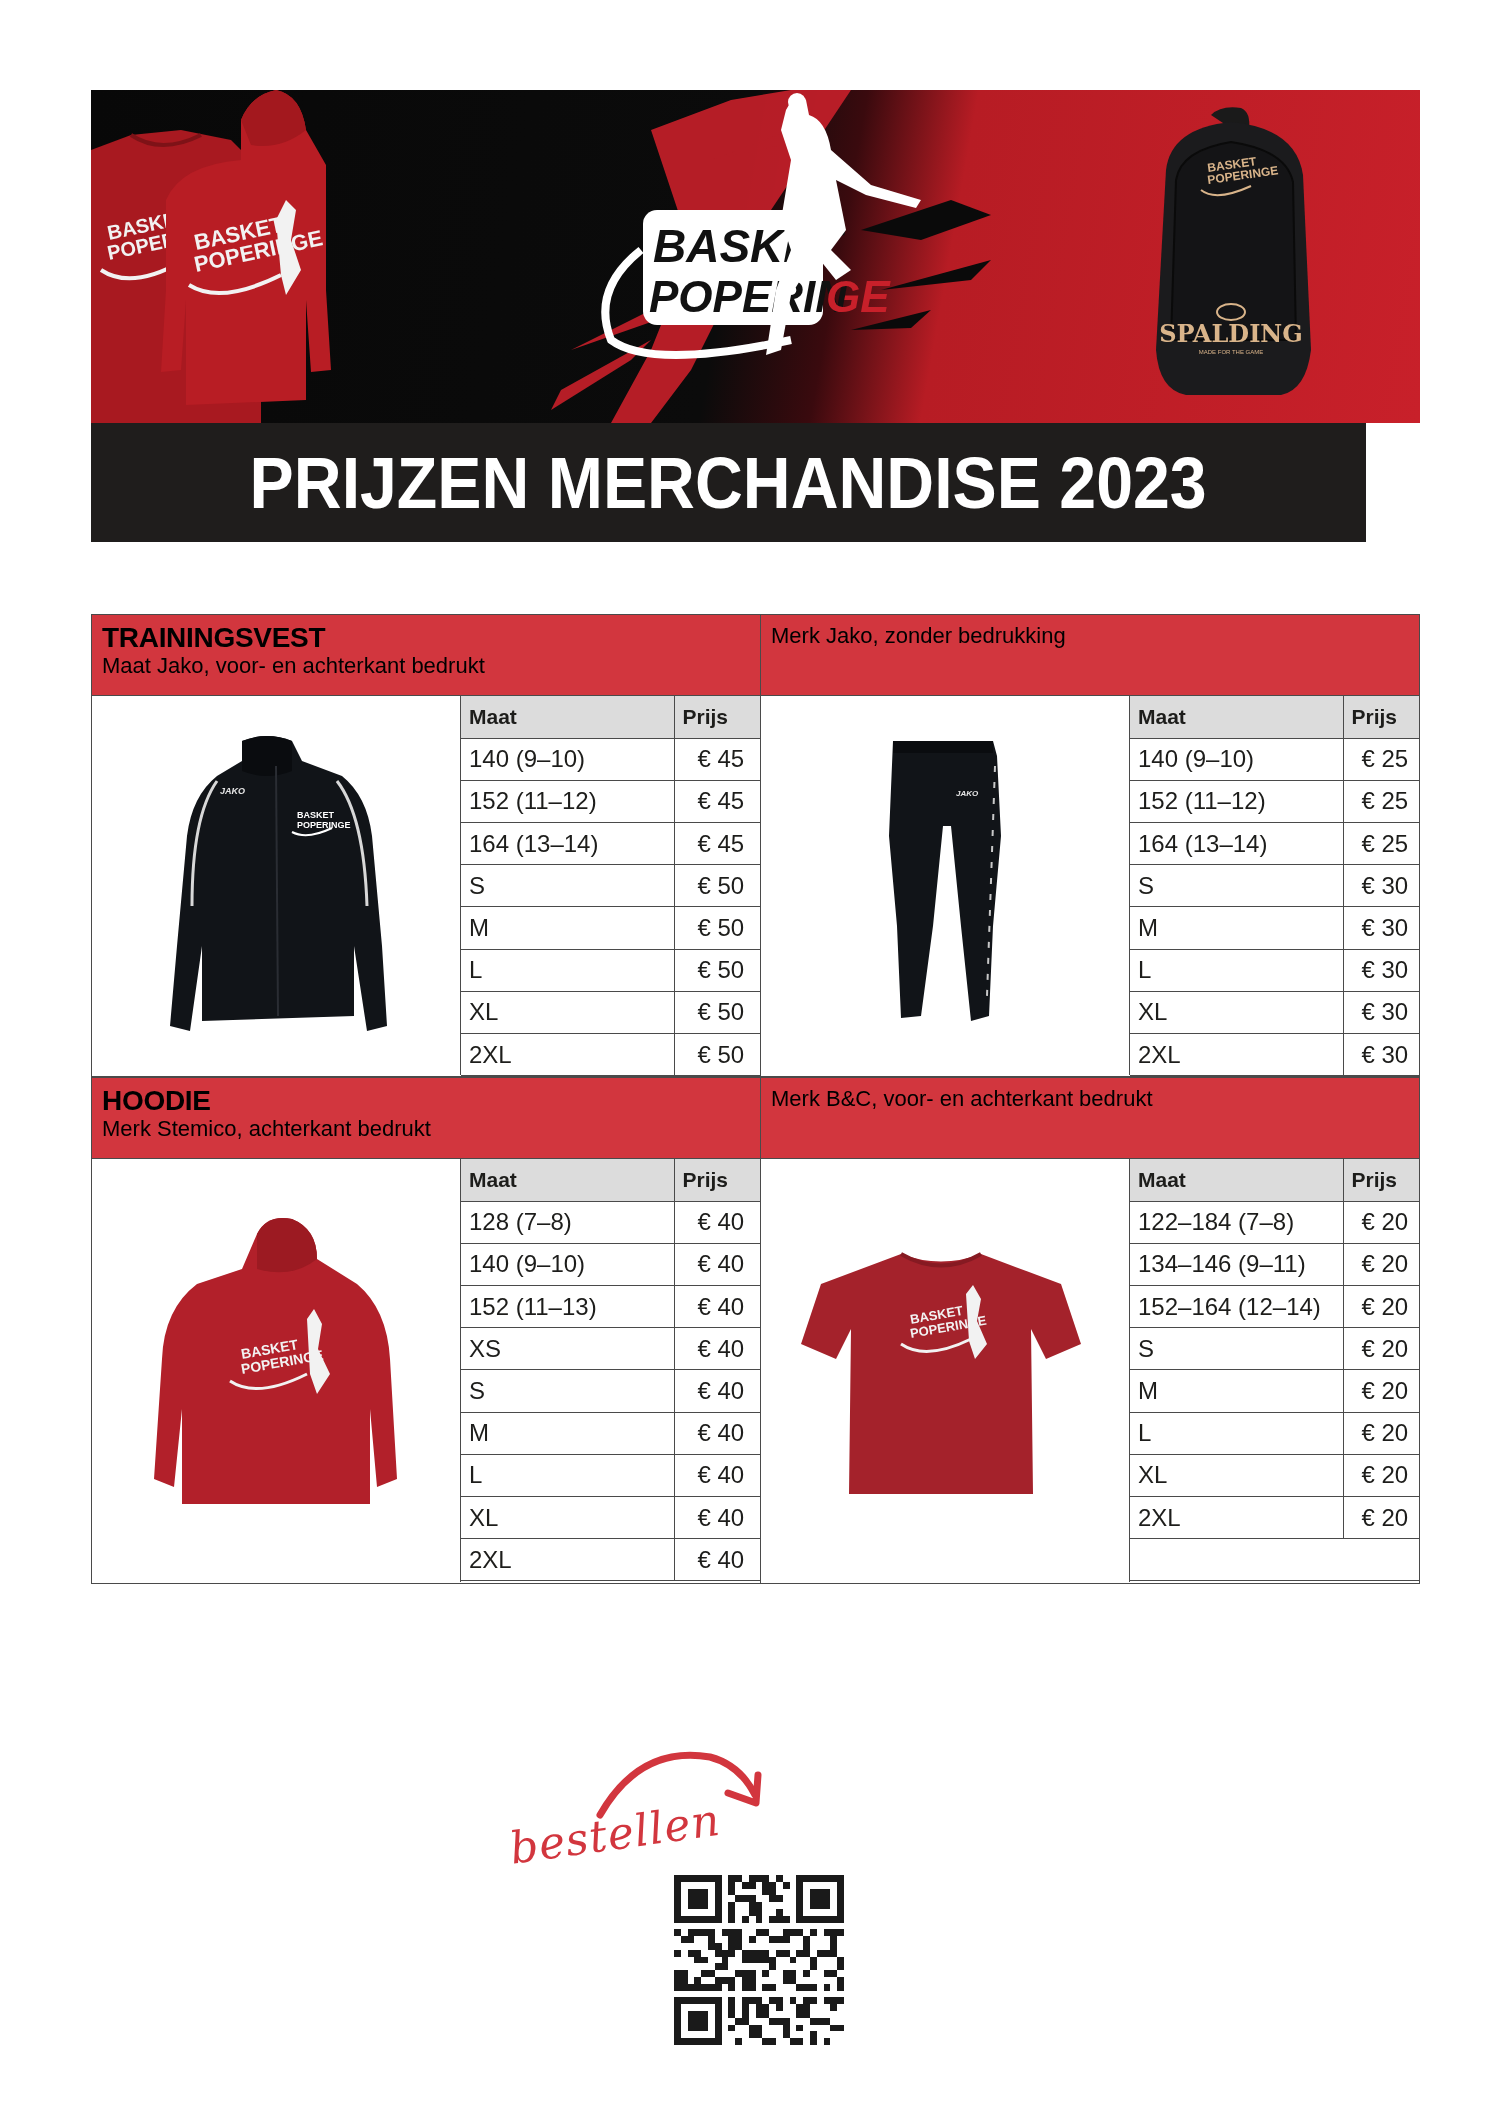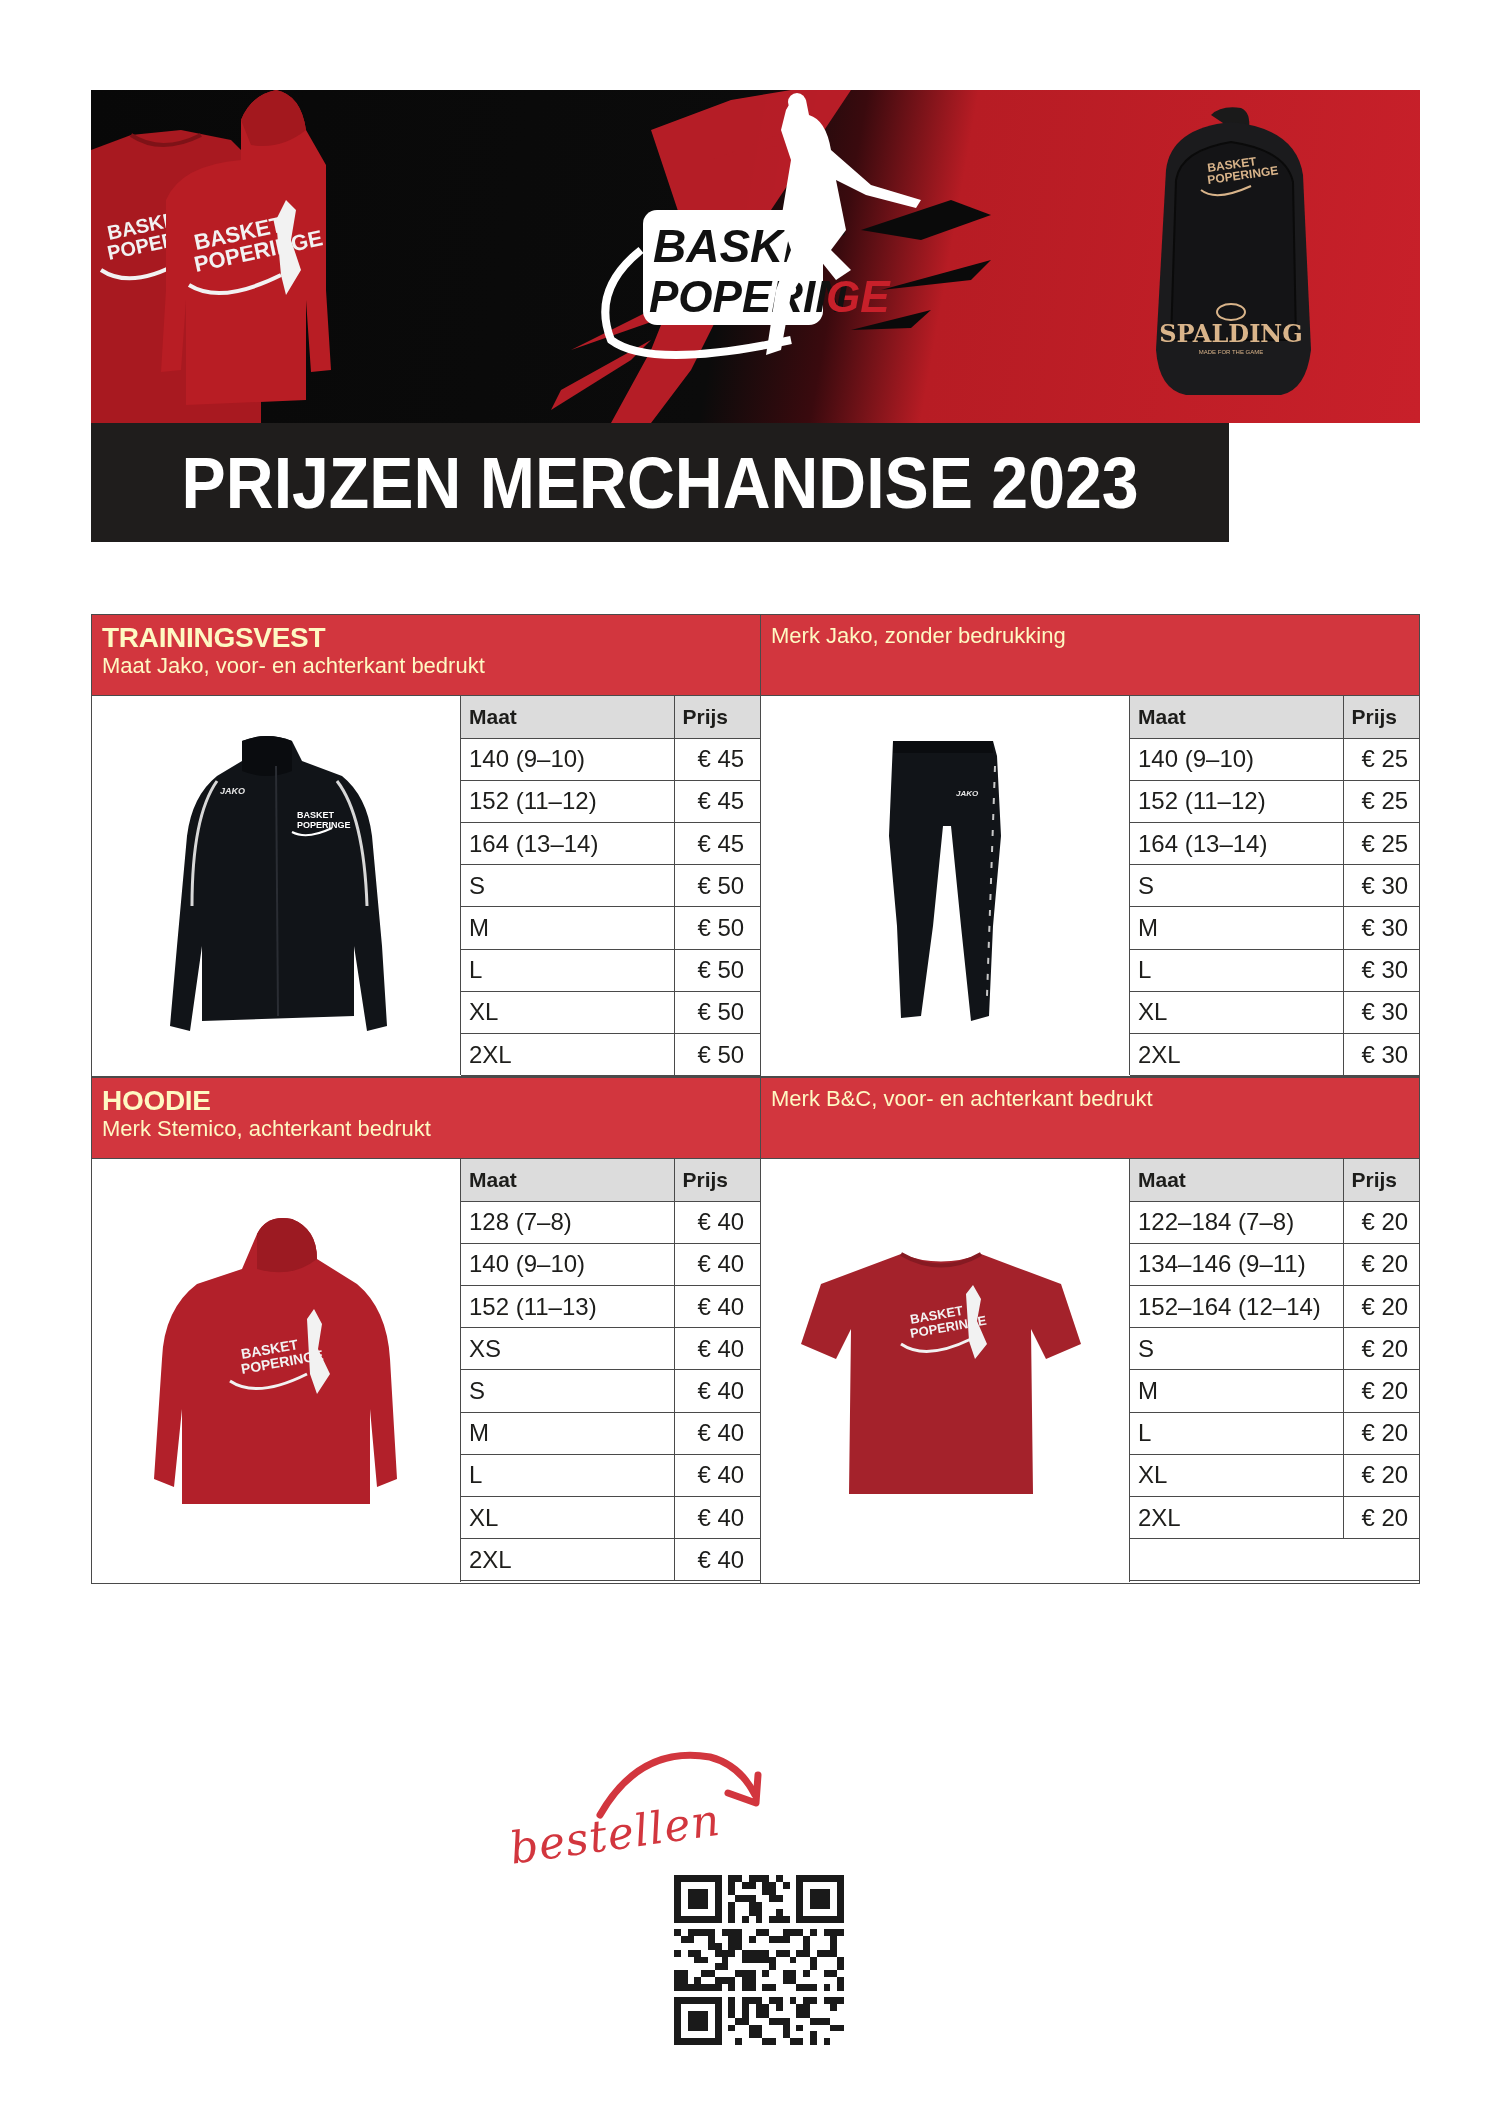--- a/index.html
+++ b/index.html
@@ -4,29 +4,29 @@
 <style>
   * { box-sizing: border-box; margin: 0; padding: 0; }
   html, body { width: 1500px; height: 2121px; background: #ffffff; }
   body { position: relative; font-family: "Liberation Sans", "DejaVu Sans", sans-serif; color: #1d1d1b; overflow: hidden; }
 
   
   .banner { position: absolute; left: 91px; top: 90px; width: 1329px; height: 452px; overflow: hidden; }
   .banner-art { position: absolute; left: 0; top: 0; width: 1329px; height: 333px; overflow: hidden;
     background: linear-gradient(100deg, #080808 0%, #0b0b0b 48%, #3a0a0e 56%, #b71c24 64%, #c8202a 100%); }
   .banner-art svg { position: absolute; left: 0; top: 0; }
-  .title-band { position: absolute; left: 0; top: 333px; width: 1138px; height: 119px; background: #1f1d1c;
+  .title-band { position: absolute; left: 0; top: 333px; width: 1275px; height: 119px; background: #1f1d1c;
     display: flex; align-items: center; justify-content: center; }
   .title-band h1 { color: #ffffff; font-family: "Liberation Sans", sans-serif; font-weight: 700;
     font-size: 72px; letter-spacing: 0px; transform: scaleX(0.92); white-space: nowrap; }
 
   
   .grid { position: absolute; left: 91px; top: 614px; width: 1329px; }
   .section { position: absolute; }
-  .sec-head { position: absolute; left: 0; top: 0; background: #d2363e; color: #fef9c3;
+  .sec-head { position: absolute; left: 0; top: 0; background: #d2363e; color: #000000;
     border: 1.5px solid #4a4a4a; padding: 8px 8px 0 10px; }
   .sec-head .t { font-weight: 700; font-size: 28px; line-height: 30px; letter-spacing: -0.3px; }
   .sec-head .s { font-size: 22px; line-height: 26px; font-weight: 400; }
   .sec-body { position: absolute; left: 0; border: 1.5px solid #4a4a4a; border-top: none; background: #fff; }
   .img-cell { position: absolute; left: 0; top: 0; border-right: 1.5px solid #4a4a4a; background: #fff; }
   table.sizes { position: absolute; top: 0; border-collapse: collapse; }
   table.sizes th, table.sizes td { border: 1.5px solid #4a4a4a; height: 42.2px; font-size: 24px;
     text-align: left; padding: 0 0 0 8px; white-space: nowrap; color: #1d1d1b; }
   table.sizes th { background: #dcdcdc; font-weight: 700; font-size: 21px; }
   table.sizes td.p { padding-left: 7px; text-align: center; }

